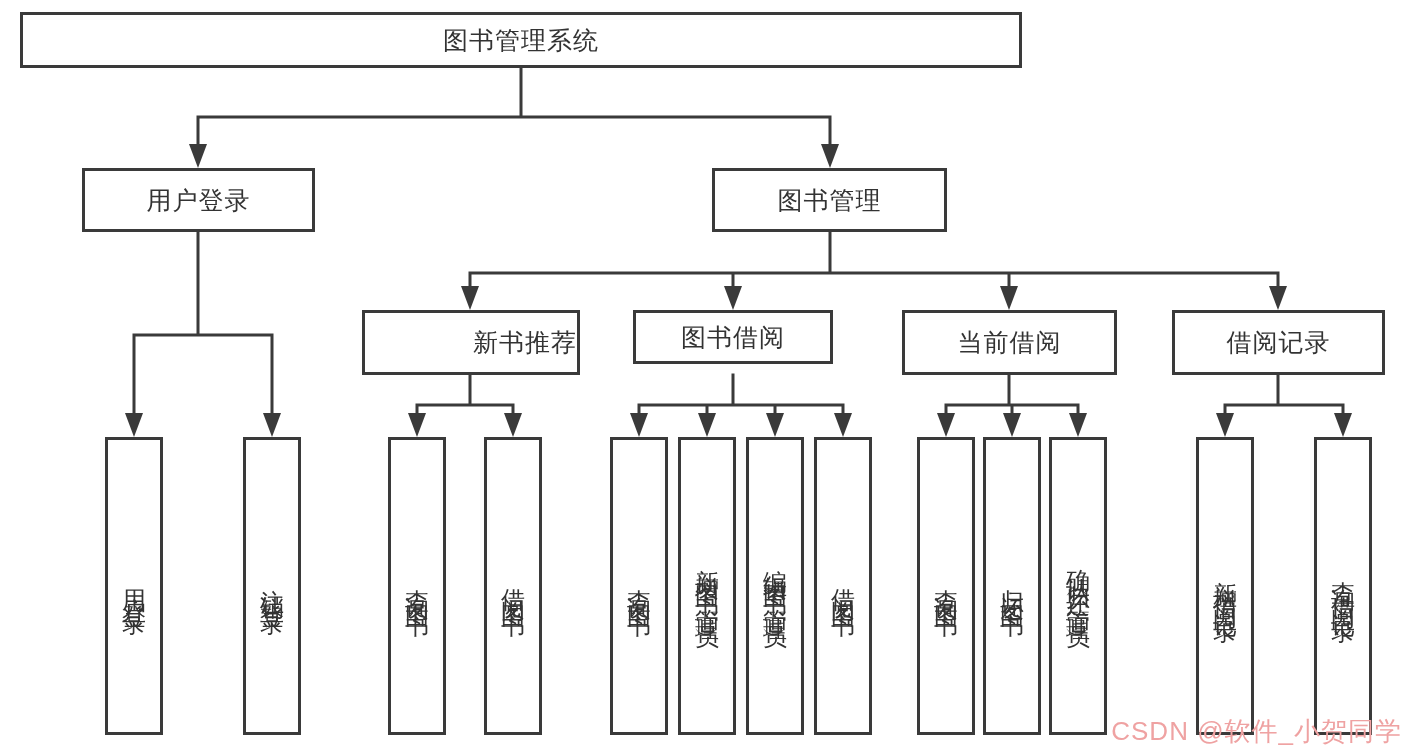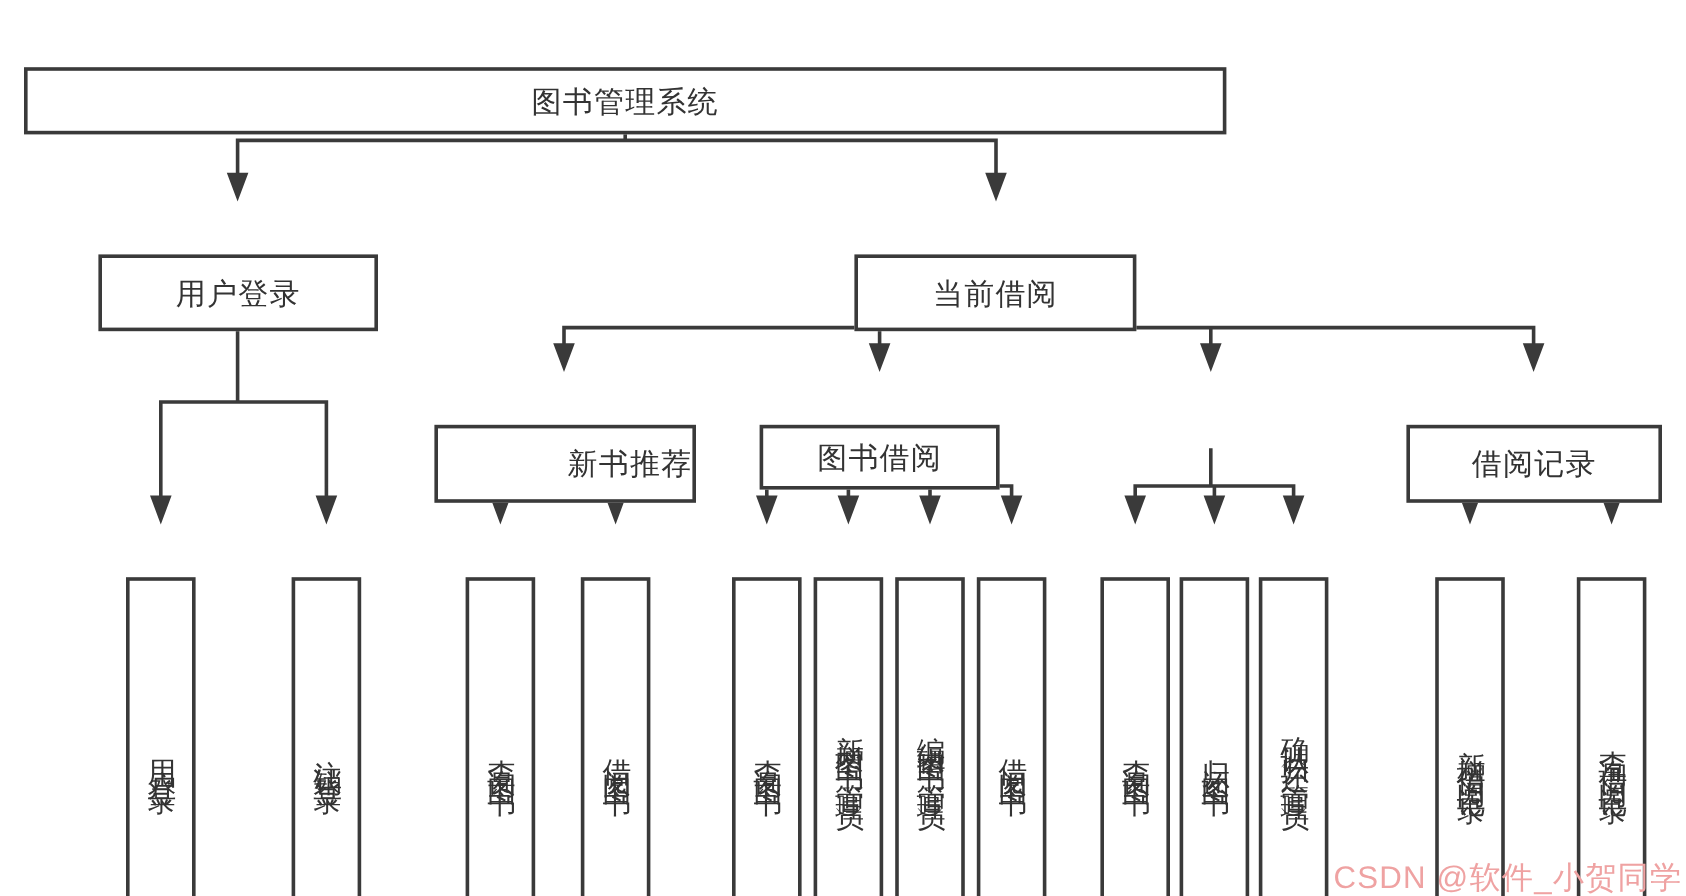--- a/index.html
+++ b/index.html
@@ -3,21 +3,21 @@
 <meta charset="utf-8">
 <style>
   html,body { margin:0; padding:0; background:#fff; }
   .stage {
     position:relative; width:1405px; height:747px; background:var(--background,#fff);
     font-family:"Liberation Sans","DejaVu Sans",sans-serif; overflow:hidden;
   }
   .node {
     position:absolute; box-sizing:border-box; background:#fff;
     border:3px solid var(--line,#3a3a3a);
-    display:flex; align-items:center; justify-content:center;margin-top:44px;
+    display:flex; align-items:center; justify-content:center;
   }
   .node .lbl {
     color:var(--text,#333); font-size:25px; letter-spacing:1px; white-space:nowrap;
   }
   .node.vert .lbl {
     writing-mode:vertical-rl; text-orientation:mixed;
     font-size:24px; letter-spacing:8px; line-height:1; white-space:normal;
   }
   svg.wires { position:absolute; left:0; top:0; pointer-events:none; }
   svg.wires .line { stroke:var(--line,#3a3a3a); stroke-width:3; fill:none; stroke-linecap:square; }
@@ -90,28 +90,31 @@
   </svg>
 
   <div class="node" style="left:20px; top:12px; width:1002px; height:56px;">
     <span class="lbl">图书管理系统</span>
   </div>
 
   <div class="node" style="left:82px; top:168px; width:233px; height:64px;">
     <span class="lbl">用户登录</span>
   </div>
   <div class="node" style="left:712px; top:168px; width:235px; height:64px;">
-    <span class="lbl">当前借阅</span>
+    <span class="lbl">图书管理</span>
   </div>
 
   <div class="node" style="left:362px; top:310px; width:218px; height:65px;justify-content:flex-end;">
     <span class="lbl">新书推荐</span>
   </div>
   <div class="node" style="left:633px; top:310px; width:200px; height:54px;">
     <span class="lbl">图书借阅</span>
+  </div>
+  <div class="node" style="left:902px; top:310px; width:215px; height:65px;">
+    <span class="lbl">当前借阅</span>
   </div>
   <div class="node" style="left:1172px; top:310px; width:213px; height:65px;">
     <span class="lbl">借阅记录</span>
   </div>
 
   <div class="node vert" style="left:105px; top:437px; width:58px; height:298px;">
     <span class="lbl">用户登录</span>
   </div>
   <div class="node vert" style="left:243px; top:437px; width:58px; height:298px;">
     <span class="lbl">注销登录</span>

